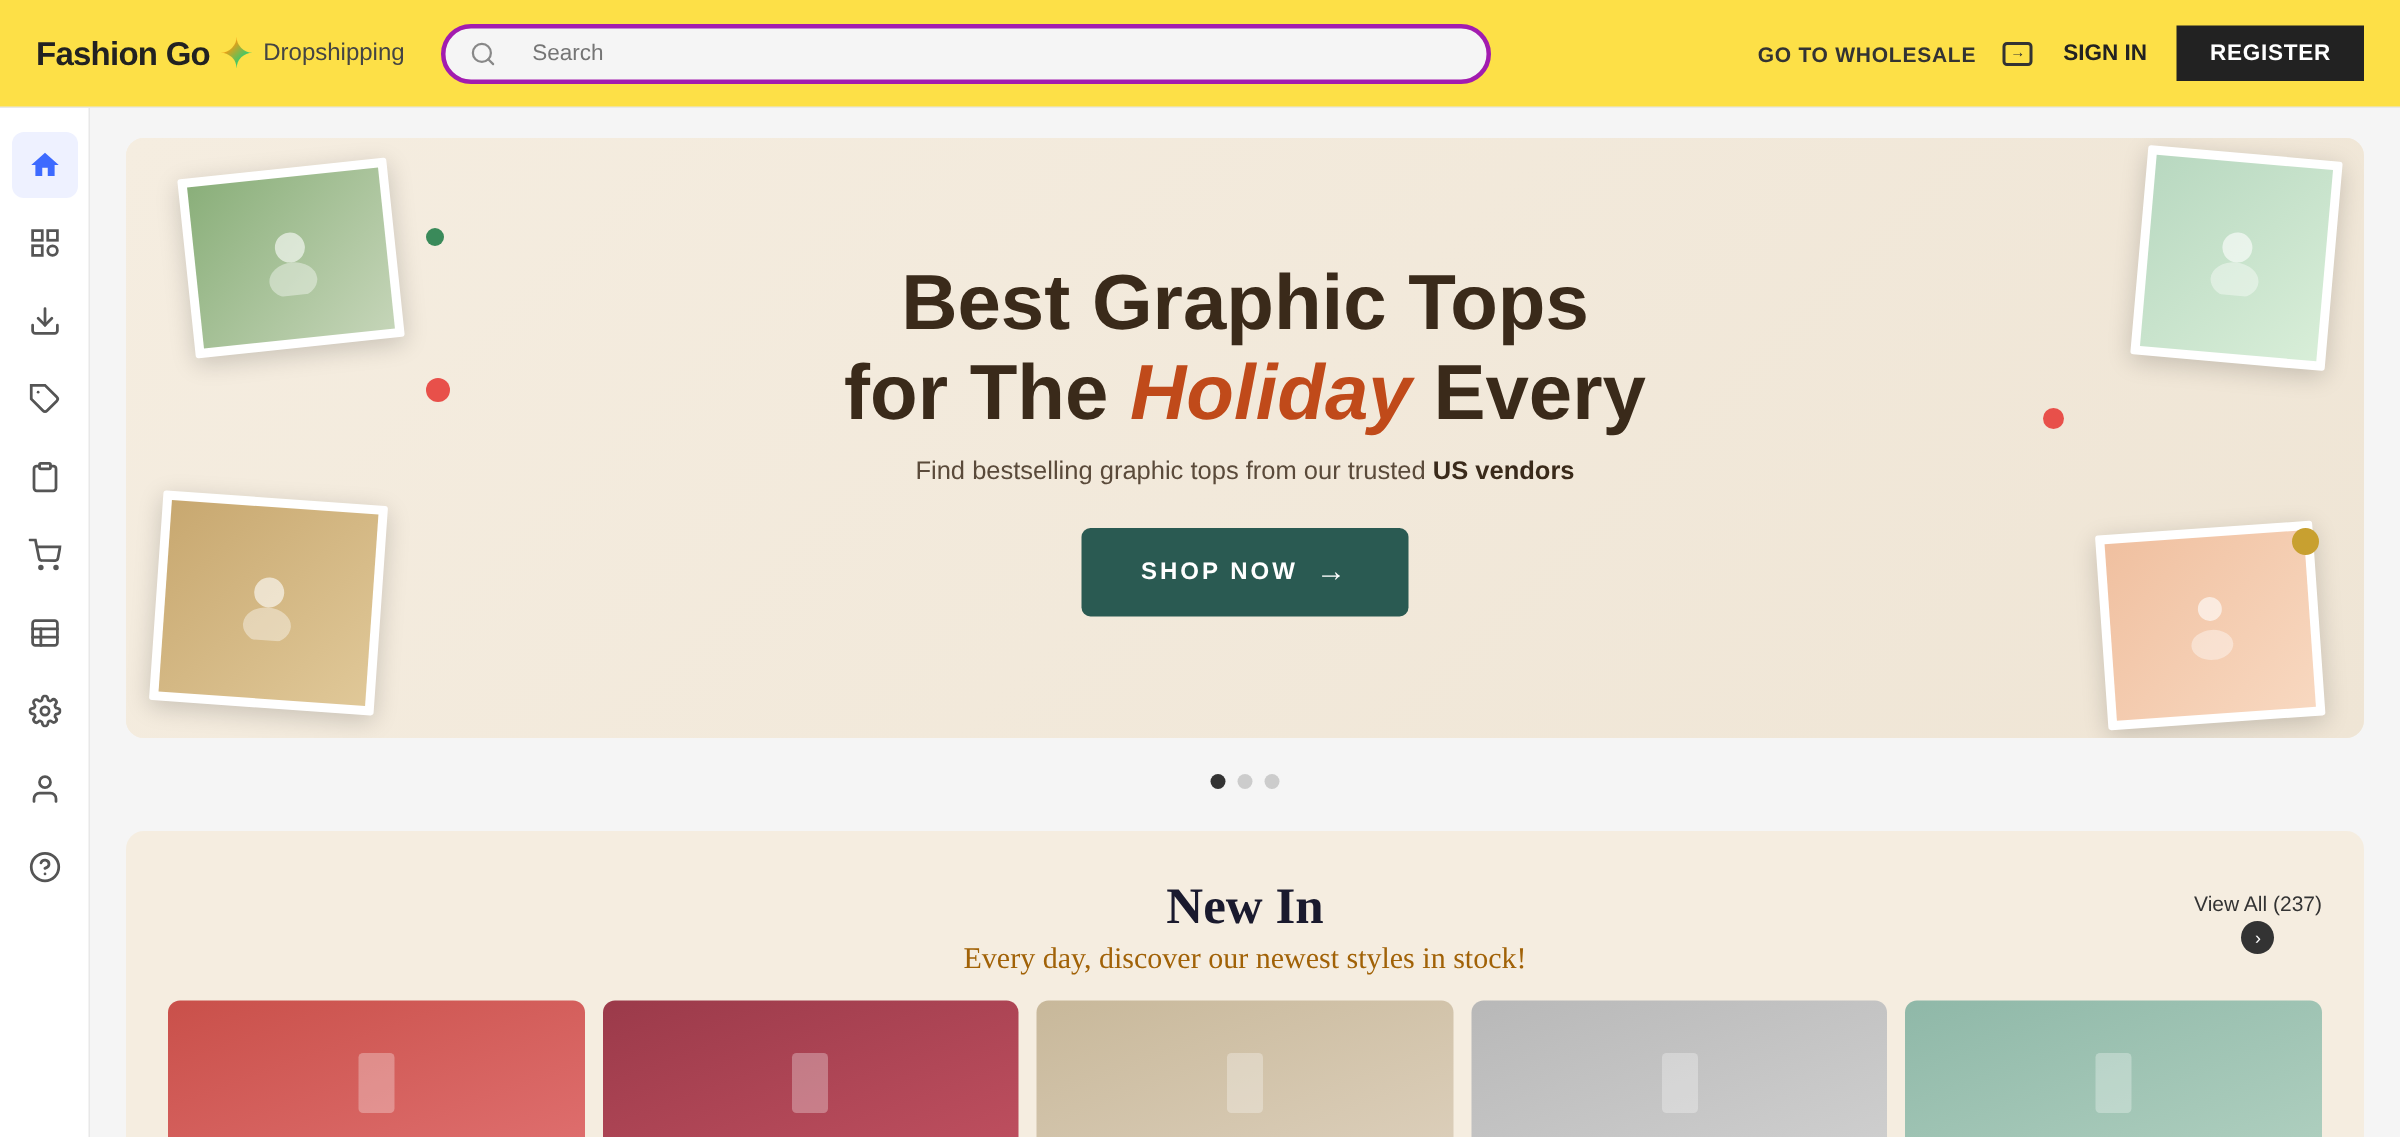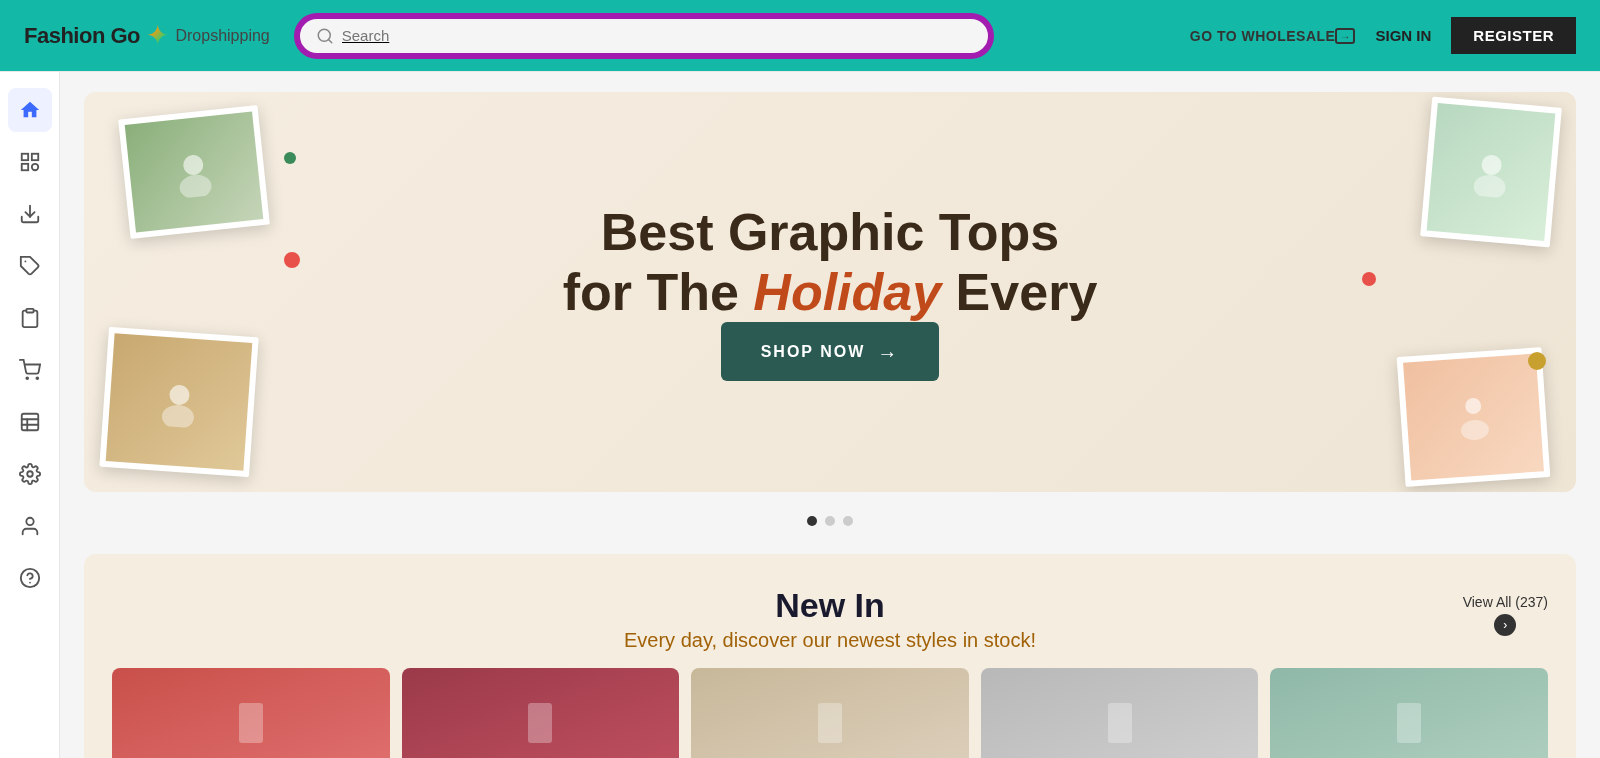--- a/index.html
+++ b/index.html
@@ -2,21 +2,21 @@
 <html><head>
   <meta charset="utf-8">
   <style>
     * { margin: 0; padding: 0; box-sizing: border-box; }
     body { font-family: -apple-system, BlinkMacSystemFont, 'Segoe UI', Arial, sans-serif; background: #f5f5f5; width: 1600px; overflow-x: hidden; }
 
     
     .header {
       display: flex;
       align-items: center;
-      background: #14b8a6;
+      background: #fde047;
       height: 72px;
       padding: 0 24px;
       border-bottom: 1px solid #e8e8e8;
       position: fixed;
       top: 0;
       left: 0;
       width: 1600px;
       z-index: 100;
     }
     .logo-area {
@@ -43,45 +43,44 @@
       -webkit-background-clip: text;
       -webkit-text-fill-color: transparent;
       background-clip: text;
     }
     .search-bar {
       flex: 1;
       max-width: 700px;
       display: flex;
       align-items: center;
       background: #f5f5f5;
-      border: 6px solid #a21caf;
+      border: 3px solid #a21caf;
       border-radius: 24px;
       padding: 8px 16px;
-      gap: 8px;
-      text-decoration: underline;
+      gap: 24px;
     }
     .search-bar input {
       border: none;
       background: transparent;
       outline: none;
       font-size: 15px;
       color: #888;
       width: 100%;
     }
     .search-icon-svg { color: #888; flex-shrink: 0; }
     .header-right {
       margin-left: auto;
       display: flex;
       align-items: center;
       gap: 20px;
     }
     .goto-wholesale {
       display: flex;
       align-items: center;
-      gap: 0;
+      gap: 18px;
       font-size: 14px;
       font-weight: 600;
       color: #333;
       cursor: pointer;
       border: none;
       background: none;
       text-transform: uppercase;
       letter-spacing: 0.5px;
     }
     .wholesale-icon {
@@ -277,20 +276,21 @@
       padding: 32px 28px 20px;
     }
     .new-in-header {
       display: flex;
       align-items: flex-start;
       margin-bottom: 8px;
     }
     .new-in-title-block {
       flex: 1;
       text-align: center;
+      font-family: Liberation Serif, serif;
     }
     .new-in-title {
       font-size: 34px;
       font-weight: 800;
       color: #1a1a2e;
     }
     .new-in-sub {
       font-size: 20px;
       color: #a16207;
       margin-top: 4px;
@@ -491,20 +491,23 @@
         </div>
         <div class="deco" style="width:14px;height:14px;background:#e8504a;top:180px;right:200px;"></div>
         <div class="deco" style="width:18px;height:18px;background:#c8a030;top:260px;right:30px;"></div>
       </div>
 
       <div class="banner-content">
         <div class="banner-title-main">
           <span>Best Graphic Tops</span><br>
           <span>for The </span><span class="banner-title-holiday">Holiday</span><span> Every</span>
         </div>
+        <p class="banner-subtitle">
+          <span>Find bestselling graphic tops from our trusted </span><strong>US vendors</strong>
+        </p>
         <button class="shop-now-btn">
           <span>SHOP NOW</span>
           <span class="arrow">→</span>
         </button>
       </div>
     </div>
 
     <div class="carousel-dots">
       <div class="dot active"></div>
       <div class="dot"></div>

